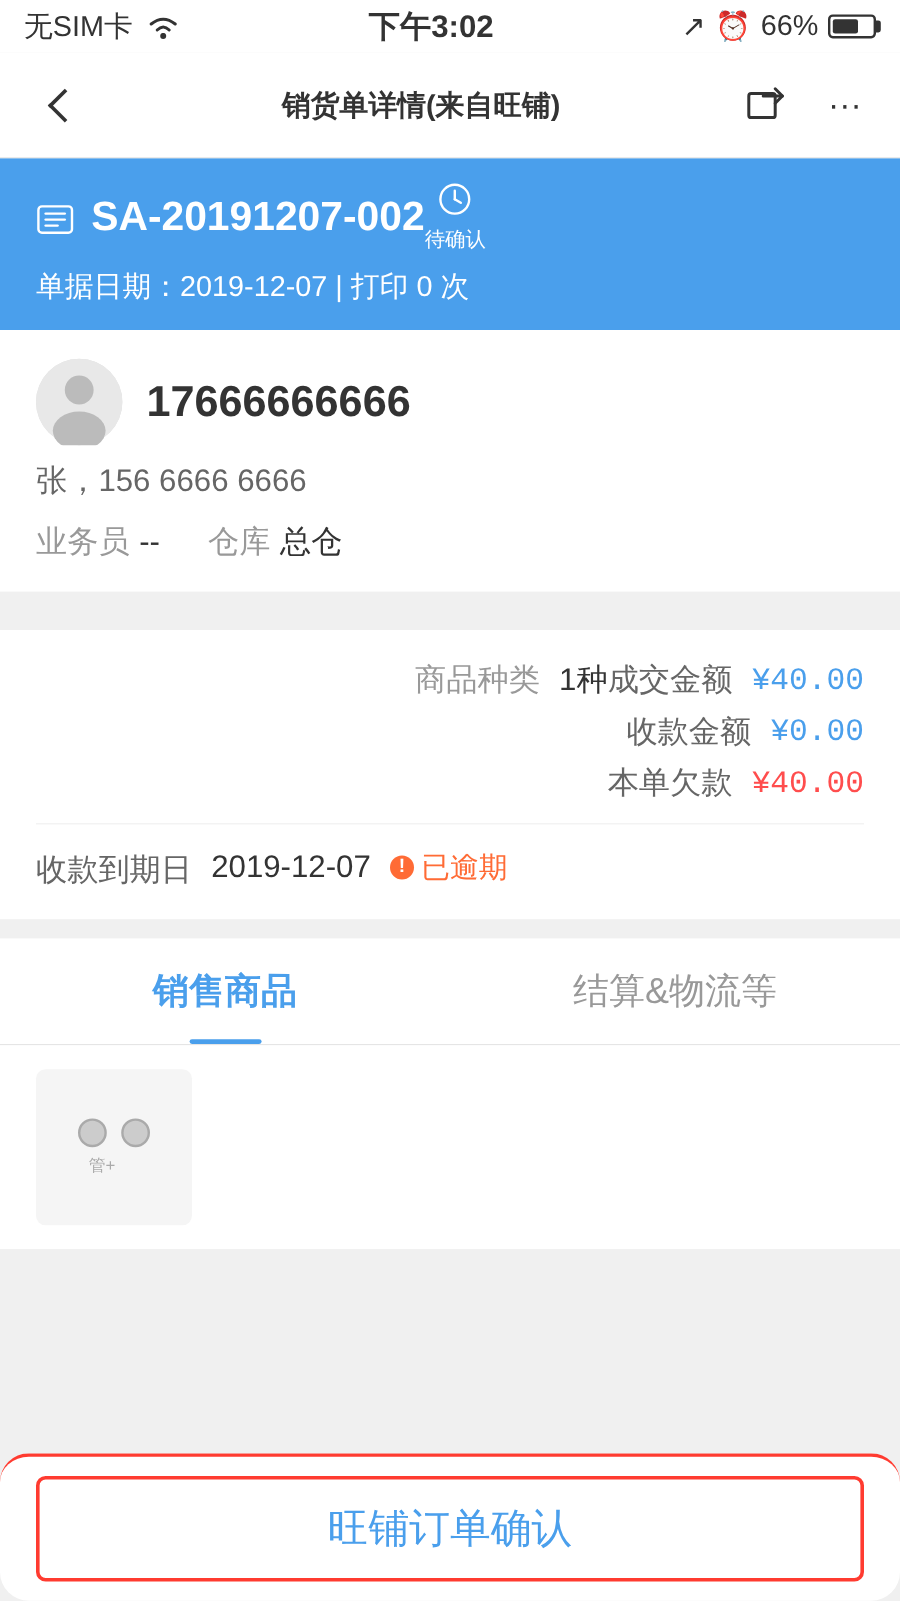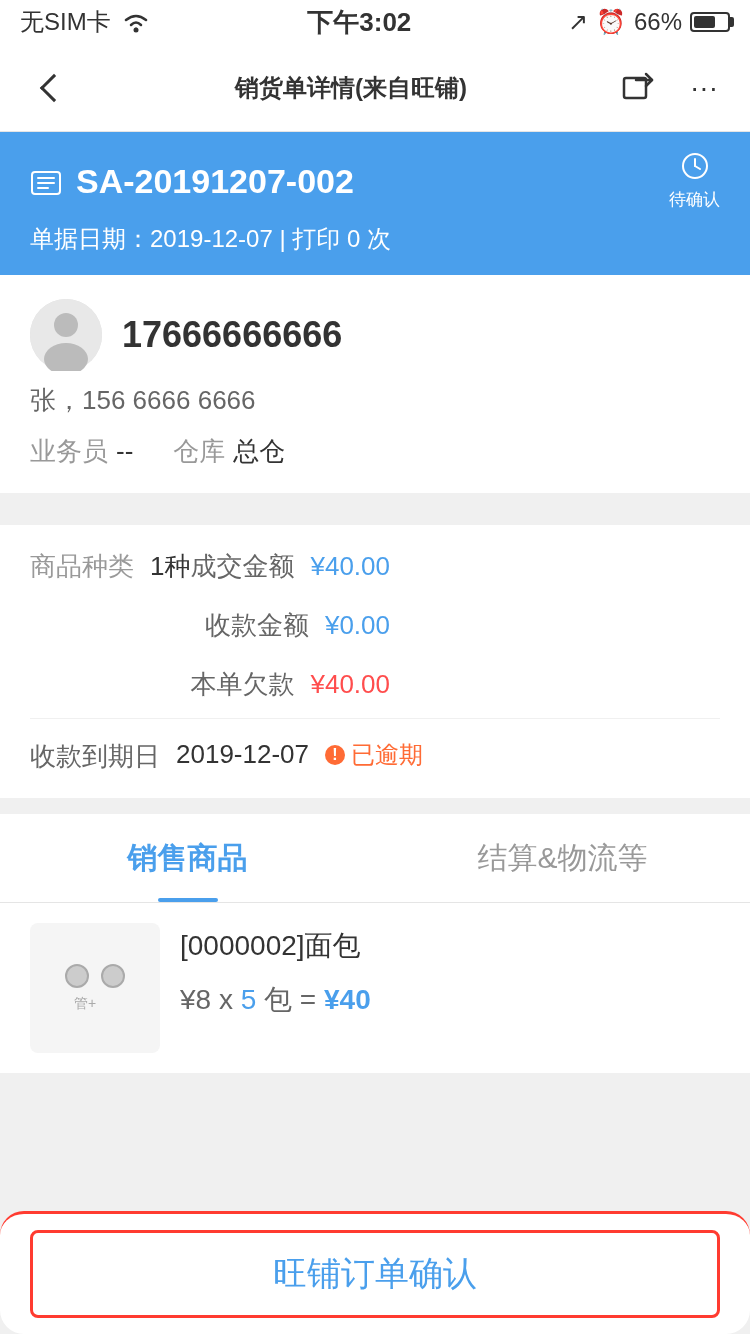--- a/index.html
+++ b/index.html
@@ -119,21 +119,20 @@
 
     
     .order-header {
       background: #4a9fec;
       padding: 20px 30px;
       margin-bottom: 0;
     }
     .order-header-top {
       display: flex;
       align-items: center;
-      justify-content: space-between;
       margin-bottom: 12px;
     }
     .order-id {
       font-size: 34px;
       font-weight: 700;
       color: #fff;
       display: flex;
       align-items: center;
       gap: 10px;
     }
@@ -204,37 +203,38 @@
 
     
     .summary-section {
       background: #fff;
       padding: 24px 30px;
       margin-bottom: 0;
     }
     .summary-row {
       display: flex;
       align-items: flex-start;
-      justify-content: flex-start;
+      justify-content: flex-end;
     }
     .summary-left {
       display: flex;
       align-items: center;
       gap: 16px;
       font-size: 26px;
       color: #666;
     }
     .summary-label { color: #999; }
     .summary-value { color: #333; font-size: 26px; }
     .summary-right {
       display: flex;
       flex-direction: column;
       align-items: flex-end;
-      gap: 24px;
+      gap: 8px;
       font-size: 26px;
+      font-family: Liberation Mono, monospace;
     }
     .amount-row {
       display: flex;
       gap: 16px;
       align-items: center;
     }
     .amount-label { color: #666; }
     .amount-value-blue { color: #4a9fec; }
     .amount-value-red { color: #ff4d4d; }
 
@@ -535,31 +535,20 @@
       <div class="product-logo">
         <div class="owl-eyes">
           <div class="owl-eye"></div>
           <div class="owl-eye"></div>
         </div>
         <svg width="50" height="20" viewBox="0 0 50 20">
           <text x="4" y="16" fill="#aaa" font-size="14" font-family="sans-serif">管+</text>
         </svg>
       </div>
     </div>
-    <div class="product-info">
-      <div class="product-name">[0000002]面包</div>
-      <div class="product-price">
-        <span>¥8</span>
-        <span> x </span>
-        <span class="qty">5</span>
-        <span>包</span>
-        <span> = </span>
-        <span class="total">¥40</span>
-      </div>
-    </div>
   </div>
 </div>
 
 <div class="bottom-spacer"></div>
 
 <div class="confirm-btn-container">
   <button class="confirm-btn">旺铺订单确认</button>
 </div>
 
 </body></html>

